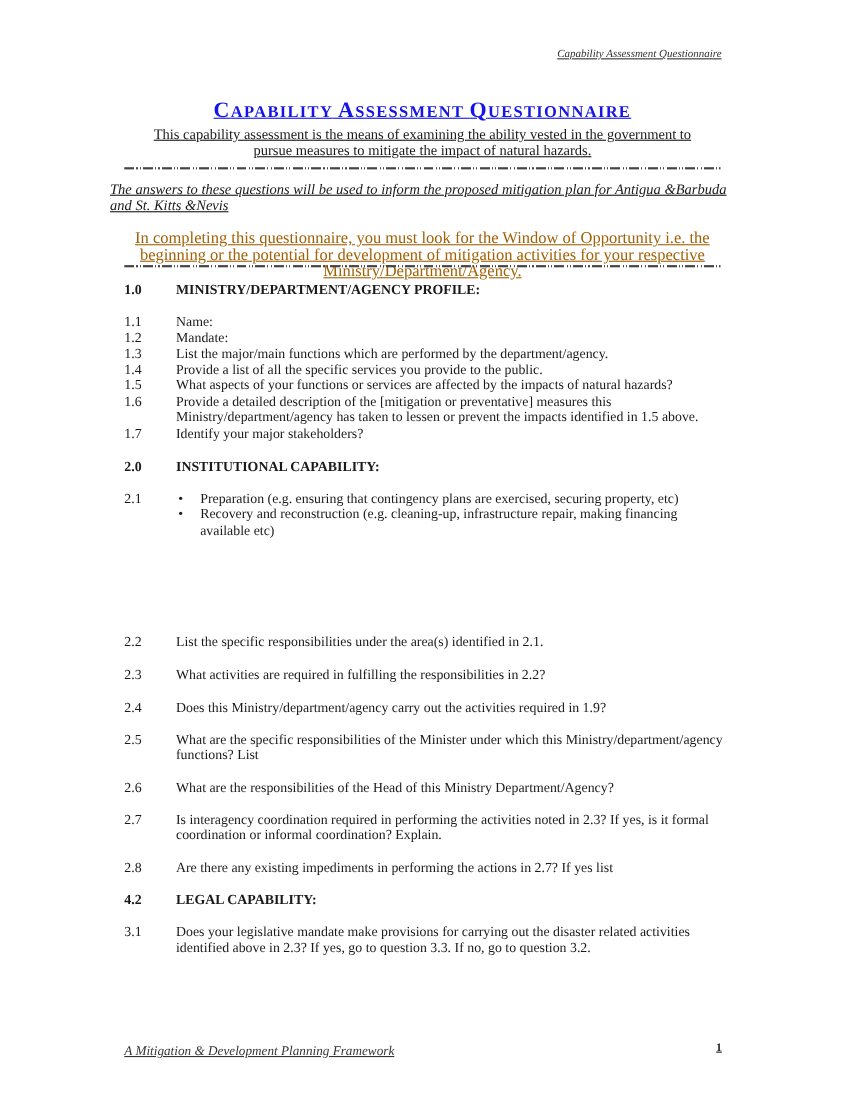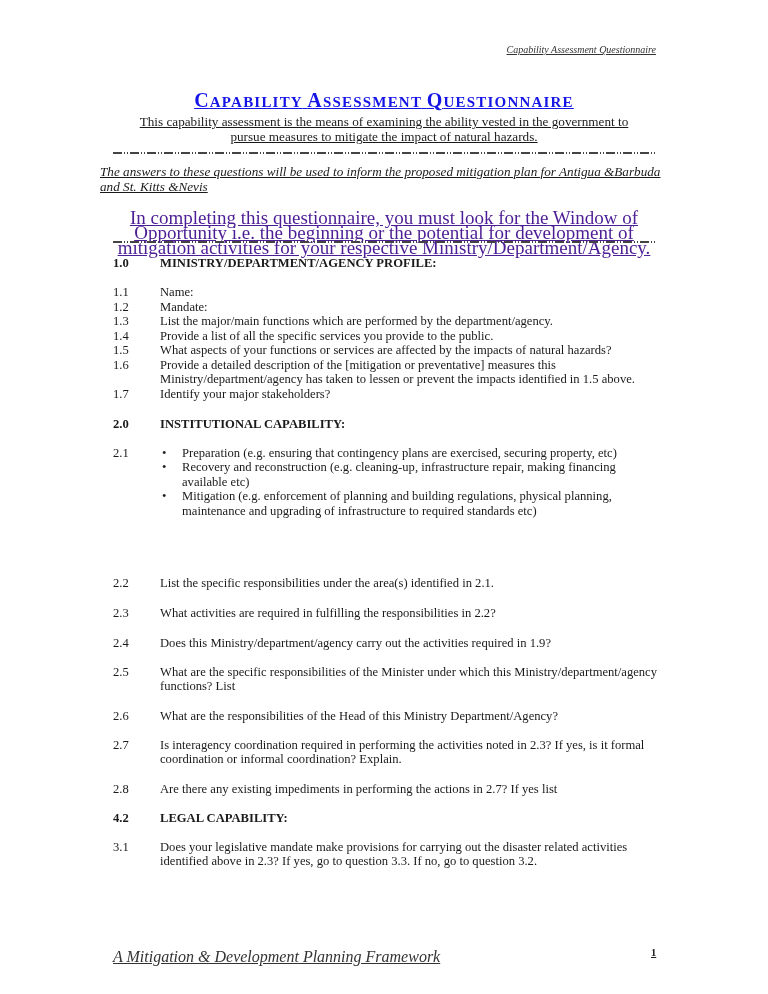--- a/index.html
+++ b/index.html
@@ -8,29 +8,29 @@
   .abs { position: absolute; text-decoration: underline; }
   .header-run { top: 44px; right: 112px; font-size: 10px; font-style: italic; color: #333; }
   .title { top: 89px; left: 0; width: 768px; text-align: center; color: #1515e6;
            font-weight: bold; font-size: 15px; letter-spacing: 1.2px; }
   .title .big { font-size: 20px; }
   .intro { top: 114px; left: 130px; width: 508px; text-align: center; font-size: 13.2px; line-height: 15px; }
   .dash { left: 113px; width: 542px; height: 2px;
           background-image: repeating-linear-gradient(90deg, #444 0 9px, transparent 9px 11px, #444 11px 12px, transparent 12px 14px, #444 14px 15px, transparent 15px 17px);
   }
   .note { top: 164px; left: 100px; width: 568px; font-style: italic; font-size: 13.2px; line-height: 15px; }
-  .red { top: 210px; left: 100px; width: 568px; text-align: center; color: #4c1d95; font-size: 19px; line-height: 15px; }
+  .red { top: 210px; left: 100px; width: 568px; text-align: center; color: #a16207; font-size: 15px; line-height: 15px; }
   .row { position: absolute; left: 113px; width: 545px; font-size: 12.6px; line-height: 14.4px; display: flex; }
   .num { width: 47px; flex: none; }
   .txt { flex: 1; }
   .bold { font-weight: bold; justify-content: center; }
   ul.bul { margin: 0; padding: 0; list-style: none; }
   ul.bul li { position: relative; padding-left: 22px; }
   ul.bul li::before { content: "\2022"; position: absolute; left: 2px; top: 0; }
-  .footer-left { top: 948px; left: 113px; font-size: 16px; font-style: italic; color: #333; }
+  .footer-left { top: 948px; left: 113px; font-size: 12px; font-style: italic; color: #333; }
   .footer-right { top: 947px; left: 651px; font-size: 10.5px; font-weight: bold; color: #222; }
 </style>
 </head>
 <body>
 
 <div class="abs header-run">Capability Assessment Questionnaire</div>
 
 <div class="abs title">
   <span class="big">C</span><span>APABILITY</span>
   <span class="big">A</span><span>SSESSMENT</span>
@@ -80,21 +80,20 @@
 <div class="row bold" style="top:417px">
   <div class="num">2.0</div>
   <div class="txt">INSTITUTIONAL CAPABILITY:</div>
 </div>
 <div class="row" style="top:446px">
   <div class="num">2.1</div>
   <div class="txt">
     <ul class="bul">
       <li>Preparation (e.g. ensuring that  contingency plans are exercised, securing property, etc)</li>
       <li>Recovery and reconstruction (e.g. cleaning-up, infrastructure repair,  making financing available etc)</li>
-      <li>Mitigation (e.g. enforcement of   planning and building  regulations,  physical planning, maintenance and upgrading of infrastructure to required standards etc)</li>
     </ul>
   </div>
 </div>
 <div class="row" style="top:576px">
     <div class="num">2.2</div>
     <div class="txt">List the specific responsibilities under the area(s) identified in 2.1.</div>
   </div>
 <div class="row" style="top:606px">
     <div class="num">2.3</div>
     <div class="txt">What activities are required in fulfilling the responsibilities in 2.2?</div>

